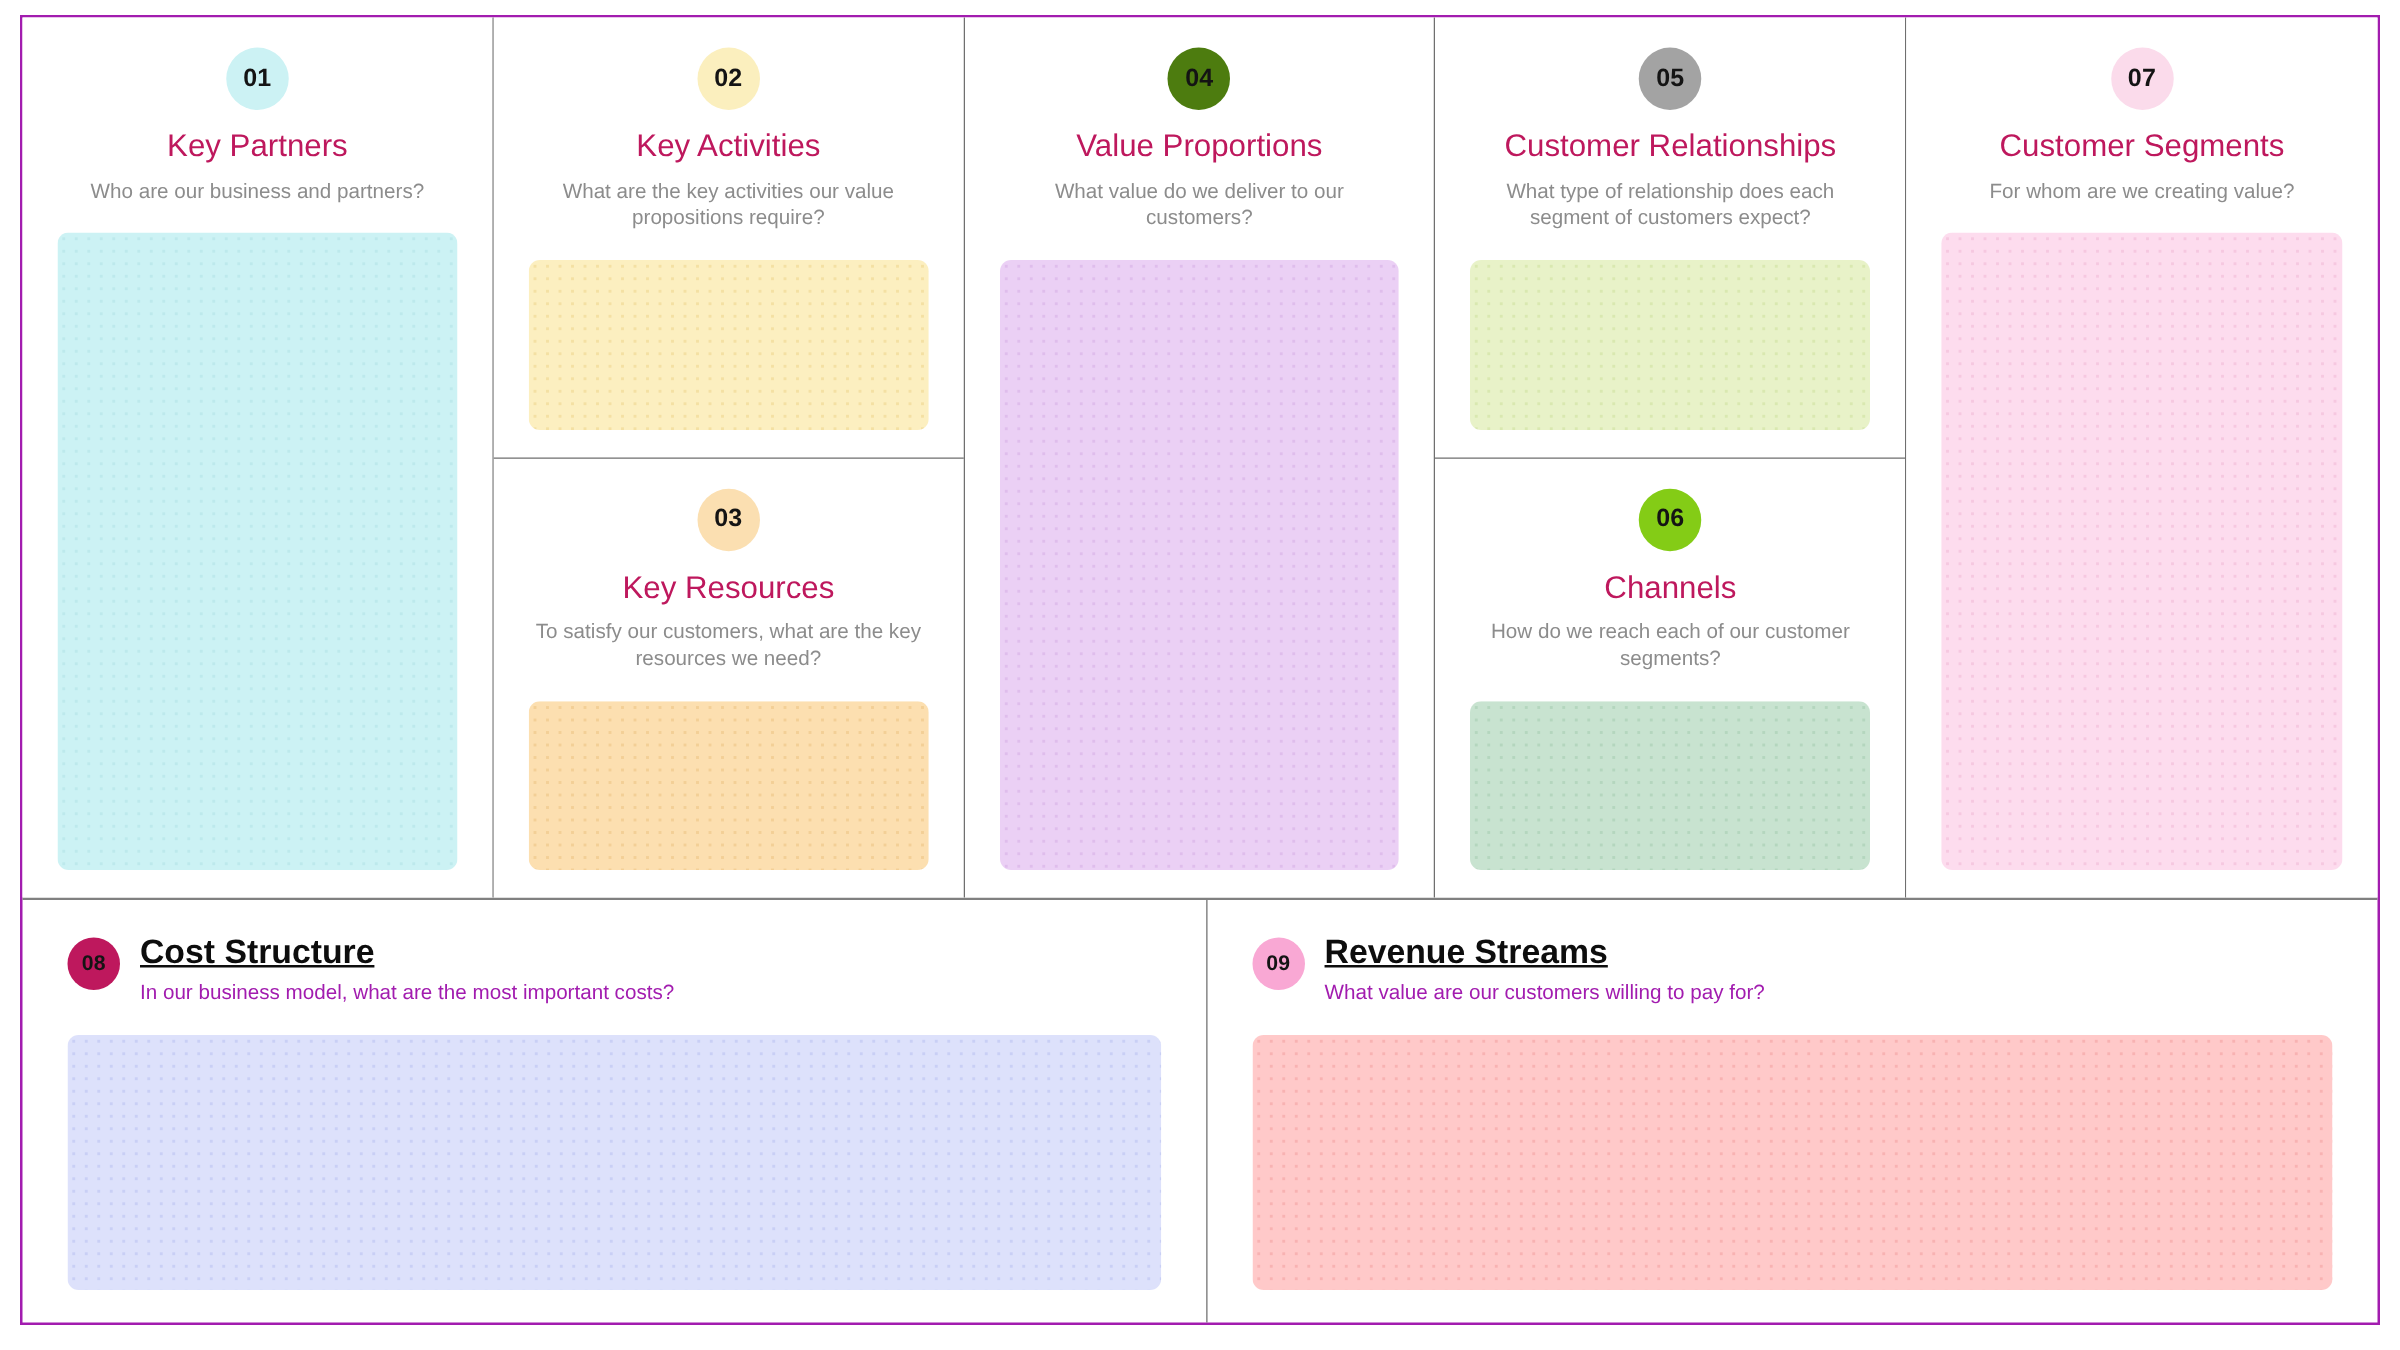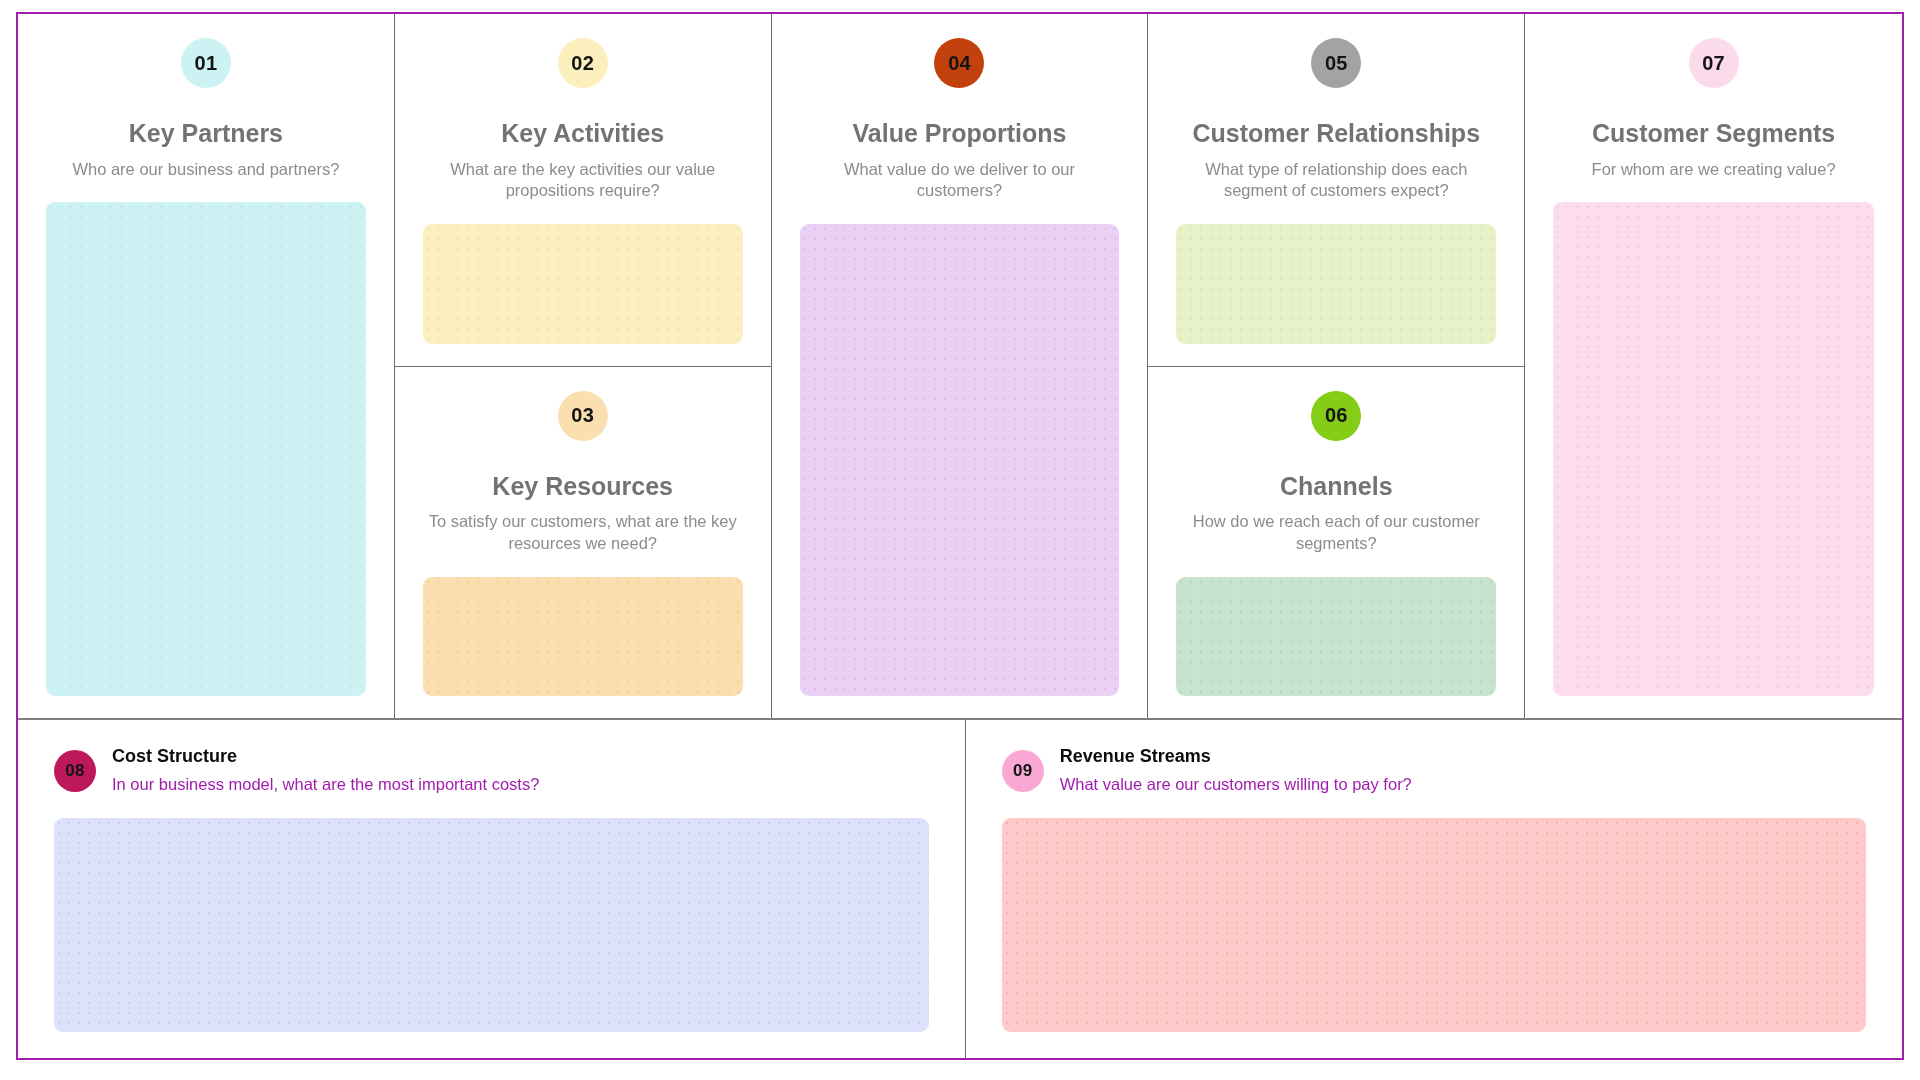--- a/index.html
+++ b/index.html
@@ -71,24 +71,24 @@
     align-items: center;
     justify-content: center;
     font-size: 20px;
     font-weight: bold;
     color: #141414;
     flex: none;
     letter-spacing: .2px;
   }
 
   .block-title {
-    margin-top: 32px;
+    margin-top: 16px;
     font-size: 25px;
-    font-weight: bold;
-    color: #737373;
+    font-weight: normal;
+    color: #be185d;
     text-align: center;
     line-height: 1.1;
     white-space: nowrap;
   }
 
   .block-sub {
     margin-top: 11px;
     font-size: 16.5px;
     color: #8c8c8c;
     text-align: center;
@@ -133,25 +133,26 @@
   .wide-head .badge {
     width: 42px;
     height: 42px;
     font-size: 17px;
     margin-top: 4px;
   }
 
   .wide-textcol { display: flex; flex-direction: column; }
 
   .wide-title {
-    font-size: 18px;
+    font-size: 27px;
     font-weight: bold;
     color: #0d0d0d;
     line-height: 1.12;
     white-space: nowrap;
+    text-decoration: underline;
   }
 
   .wide-sub {
     margin-top: 8px;
     font-size: 16.5px;
     color: #a21caf;
     line-height: 1.3;
     white-space: nowrap;
   }
 
@@ -192,21 +193,21 @@
         <div class="cell">
           <div class="badge" style="background-color: rgb(251, 223, 177);">03</div>
           <div class="block-title">Key Resources</div>
           <div class="block-sub">To satisfy our customers, what are the key resources we need?</div>
           <div class="fill" style="background-color: rgb(252, 223, 176); background-image: radial-gradient(rgb(243, 207, 150) 1.1px, transparent 1.1px);"></div>
         </div>
       </div>
 
       <div class="col col-vp col-divider">
         <div class="cell">
-          <div class="badge" style="background-color: #c2410c;">04</div>
+          <div class="badge" style="background-color: #4d7c0f;">04</div>
           <div class="block-title">Value Proportions</div>
           <div class="block-sub">What value do we deliver to our customers?</div>
           <div class="fill" style="background-color: rgb(235, 208, 245); background-image: radial-gradient(rgb(223, 189, 236) 1.1px, transparent 1.1px);"></div>
         </div>
       </div>
 
       <div class="col col-cr col-divider">
         <div class="cell half-top">
           <div class="badge" style="background-color: #a3a3a3;">05</div>
           <div class="block-title">Customer Relationships</div>

